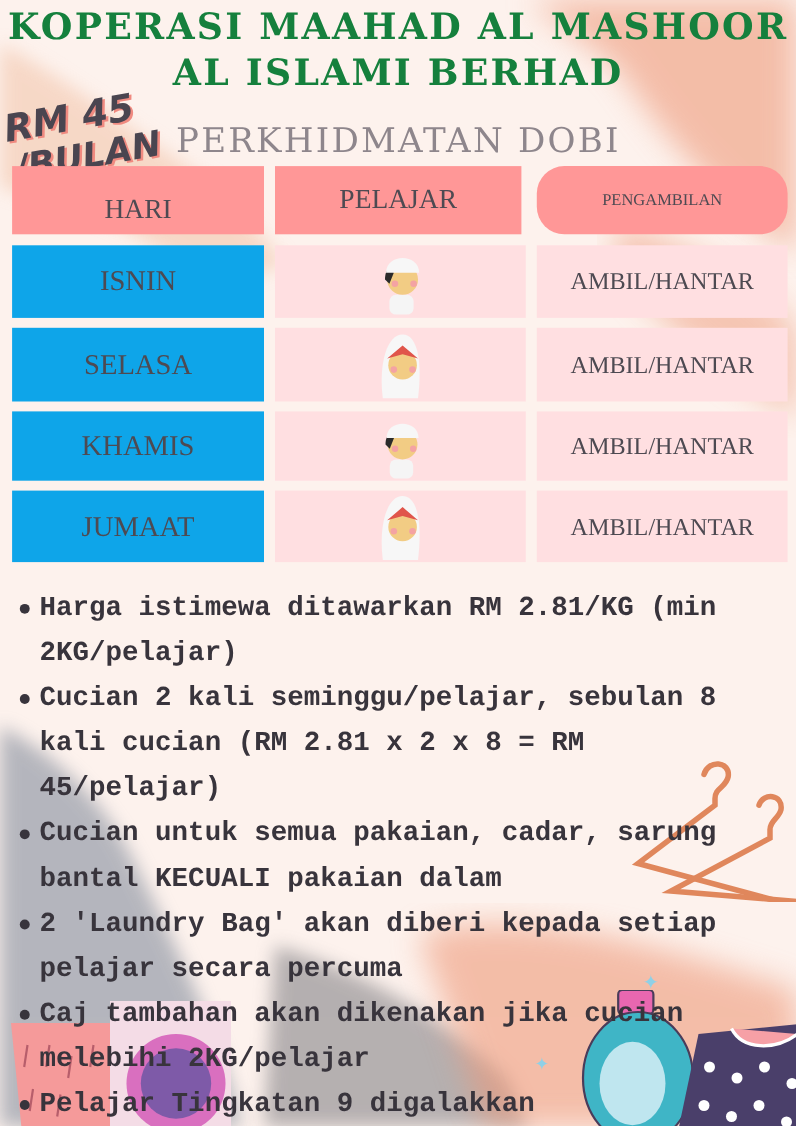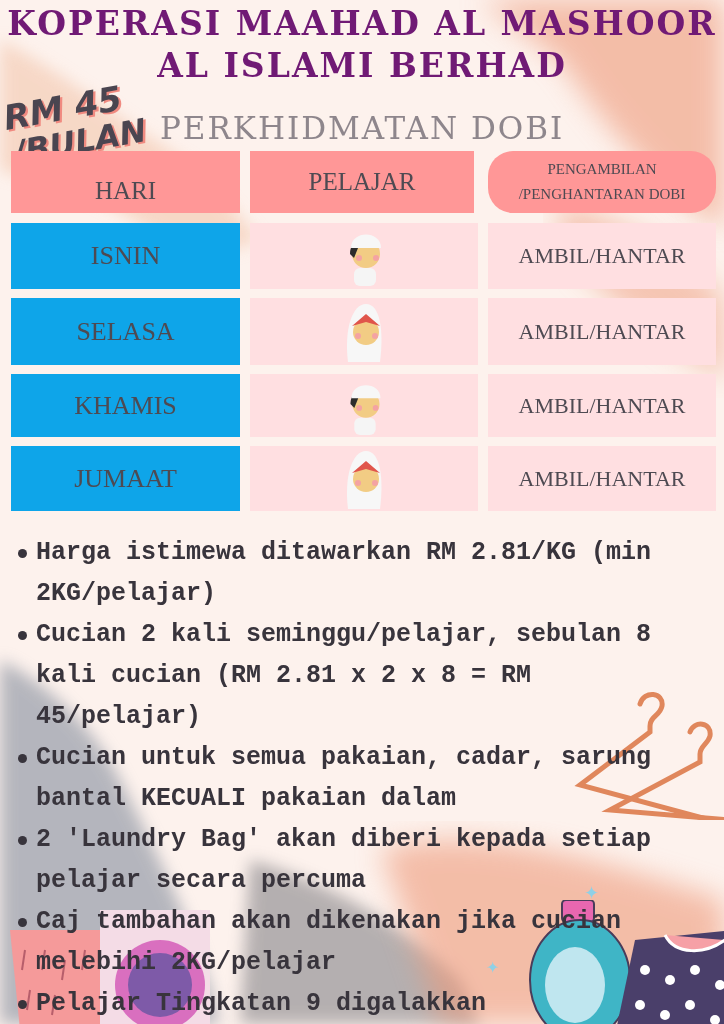--- a/index.html
+++ b/index.html
@@ -7,21 +7,21 @@
   body {
     position: relative;
     background: #fdf2ed;
     font-family: "DejaVu Serif", serif;
     color: #3e3a42;
   }
   .bg { position: absolute; pointer-events: none; }
   .title {
     position: absolute; left: 0; width: 724px; text-align: center;
     font-family: "DejaVu Serif", serif; font-weight: bold;
-    color: #701a75; letter-spacing: 2px;
+    color: #15803d; letter-spacing: 2px;
   }
   .title1 { top: 4px; font-size: 33px; }
   .title2 { top: 46px; font-size: 33px; }
   .subtitle {
     position: absolute; top: 110px; left: 160px;
     font-family: "DejaVu Serif", serif; font-size: 31px; color: #8e868c;
     letter-spacing: 2px;
   }
   .price-badge {
     position: absolute; left: 6px; top: 88px; transform: rotate(-10deg);
@@ -122,21 +122,20 @@
 </div>
 
 <div class="cell hdr" style="left:11px;top:151px;width:229px;height:62px;padding-top:18px;">
   <span>HARI</span>
 </div>
 <div class="cell hdr" style="left:250px;top:151px;width:224px;height:62px;">
   <span>PELAJAR</span>
 </div>
 <div class="cell hdr small" style="left:488px;top:151px;width:228px;height:62px;flex-direction:column;border-radius:25px;">
   <span>PENGAMBILAN</span>
-  <span>/PENGHANTARAN DOBI</span>
 </div>
 
 <div class="cell day" style="left:11px;top:223px;width:229px;height:66px;">
     <span>ISNIN</span>
   </div>
 <div class="cell pic" style="left:250px;top:223px;width:228px;height:66px;">
   <svg width="48" height="64" viewBox="0 0 48 64">
     <rect x="14" y="44" width="22" height="18" rx="6" fill="#f5f5f5"></rect>
     <circle cx="26" cy="30" r="14" fill="#f2cc84"></circle>
     <path d="M10 30 C10 22 14 18 18 24 L14 34 Z" fill="#2b2b2b"></path>

